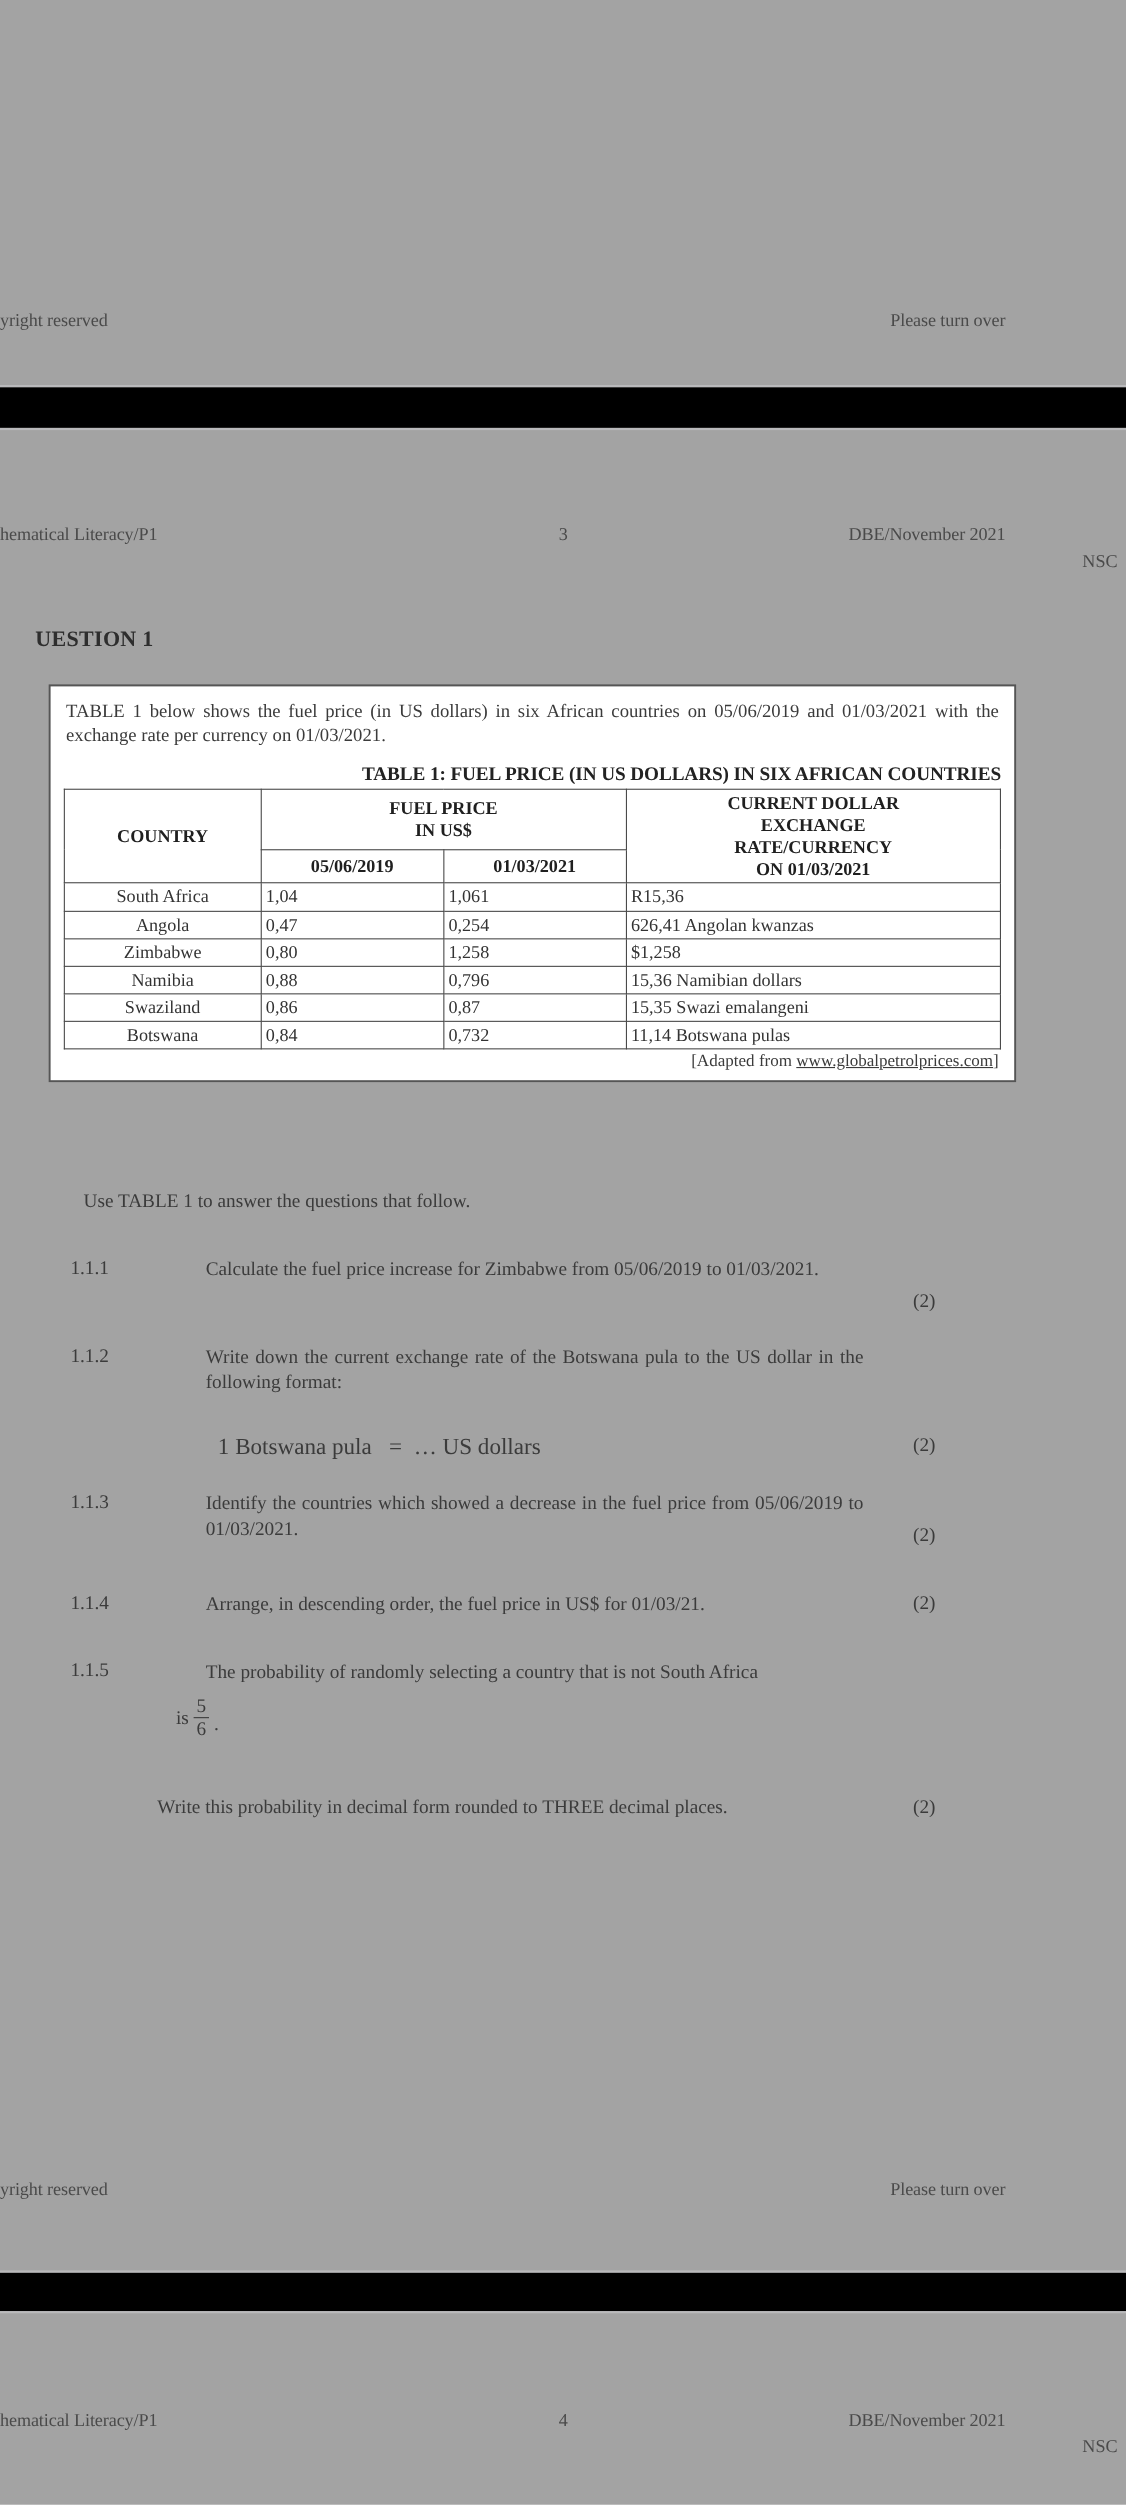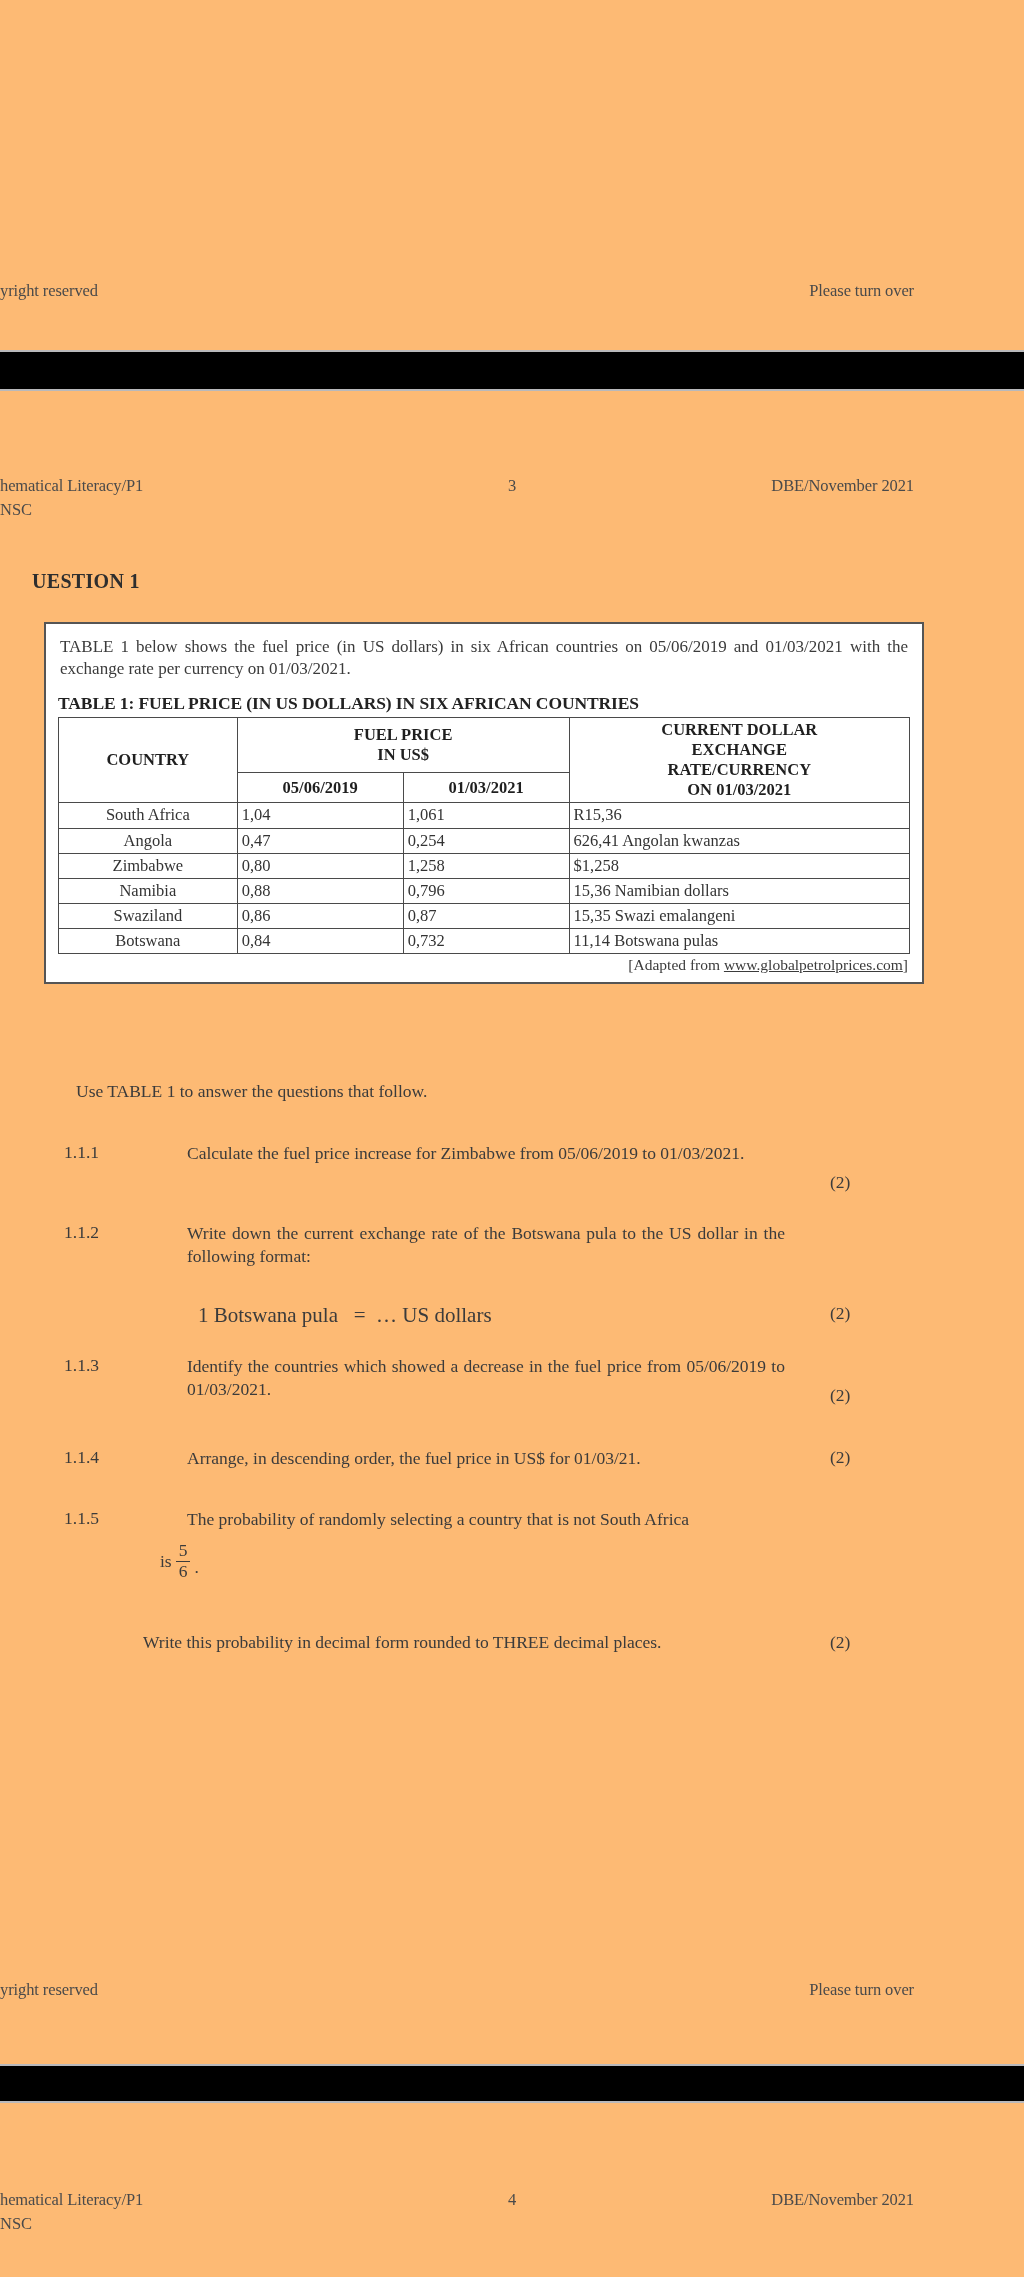--- a/index.html
+++ b/index.html
@@ -14,21 +14,21 @@
     font-family: "Liberation Serif", "DejaVu Serif", serif;
     color: #3a3a3a;
     overflow: hidden;
   }
 
   .page-canvas {
     position: absolute;
     left: 0; top: 0;
     width: 1024px;
     height: 2277px;
-    background: #fdba74;
+    background: #a3a3a3;
   }
 
   
   .scan-bar {
     position: absolute;
     left: 0;
     width: 1024px;
     background: #000000;
   }
   .scan-bar.bar-one { top: 352px; height: 37px; }
@@ -54,22 +54,22 @@
   .running-line .seg {
     position: absolute;
     white-space: nowrap;
   }
   .seg.left  { left: 0px; }
   .seg.mid   { left: 0; width: 1024px; text-align: center; }
   .seg.right { left: 0; width: 1024px; text-align: right; padding-right: 110px; box-sizing: border-box; }
 
   .running-sub {
     position: absolute;
-    left: 0; width: 1004px;
-    text-align: left;
+    left: 12px; width: 1004px;
+    text-align: right;
     font-size: 16.5px;
     color: #4a4a4a;
   }
 
   
   .question-heading {
     position: absolute;
     left: 0px;
     font-size: 20px;
     font-weight: bold;
@@ -92,21 +92,21 @@
   .resource-intro {
     font-size: 17px;
     line-height: 1.32;
     text-align: justify;
     color: #3b3b3b;
     margin: 2px 2px 12px 2px;
   }
   .table-caption {
     font-size: 17.5px;
     font-weight: bold;
-    text-align: left;
+    text-align: right;
     color: #222;
     letter-spacing: -0.1px;
     margin-bottom: 3px;
     white-space: nowrap;
   }
 
   table.fuel-table {
     border-collapse: collapse;
     width: 100%;
     table-layout: fixed;

